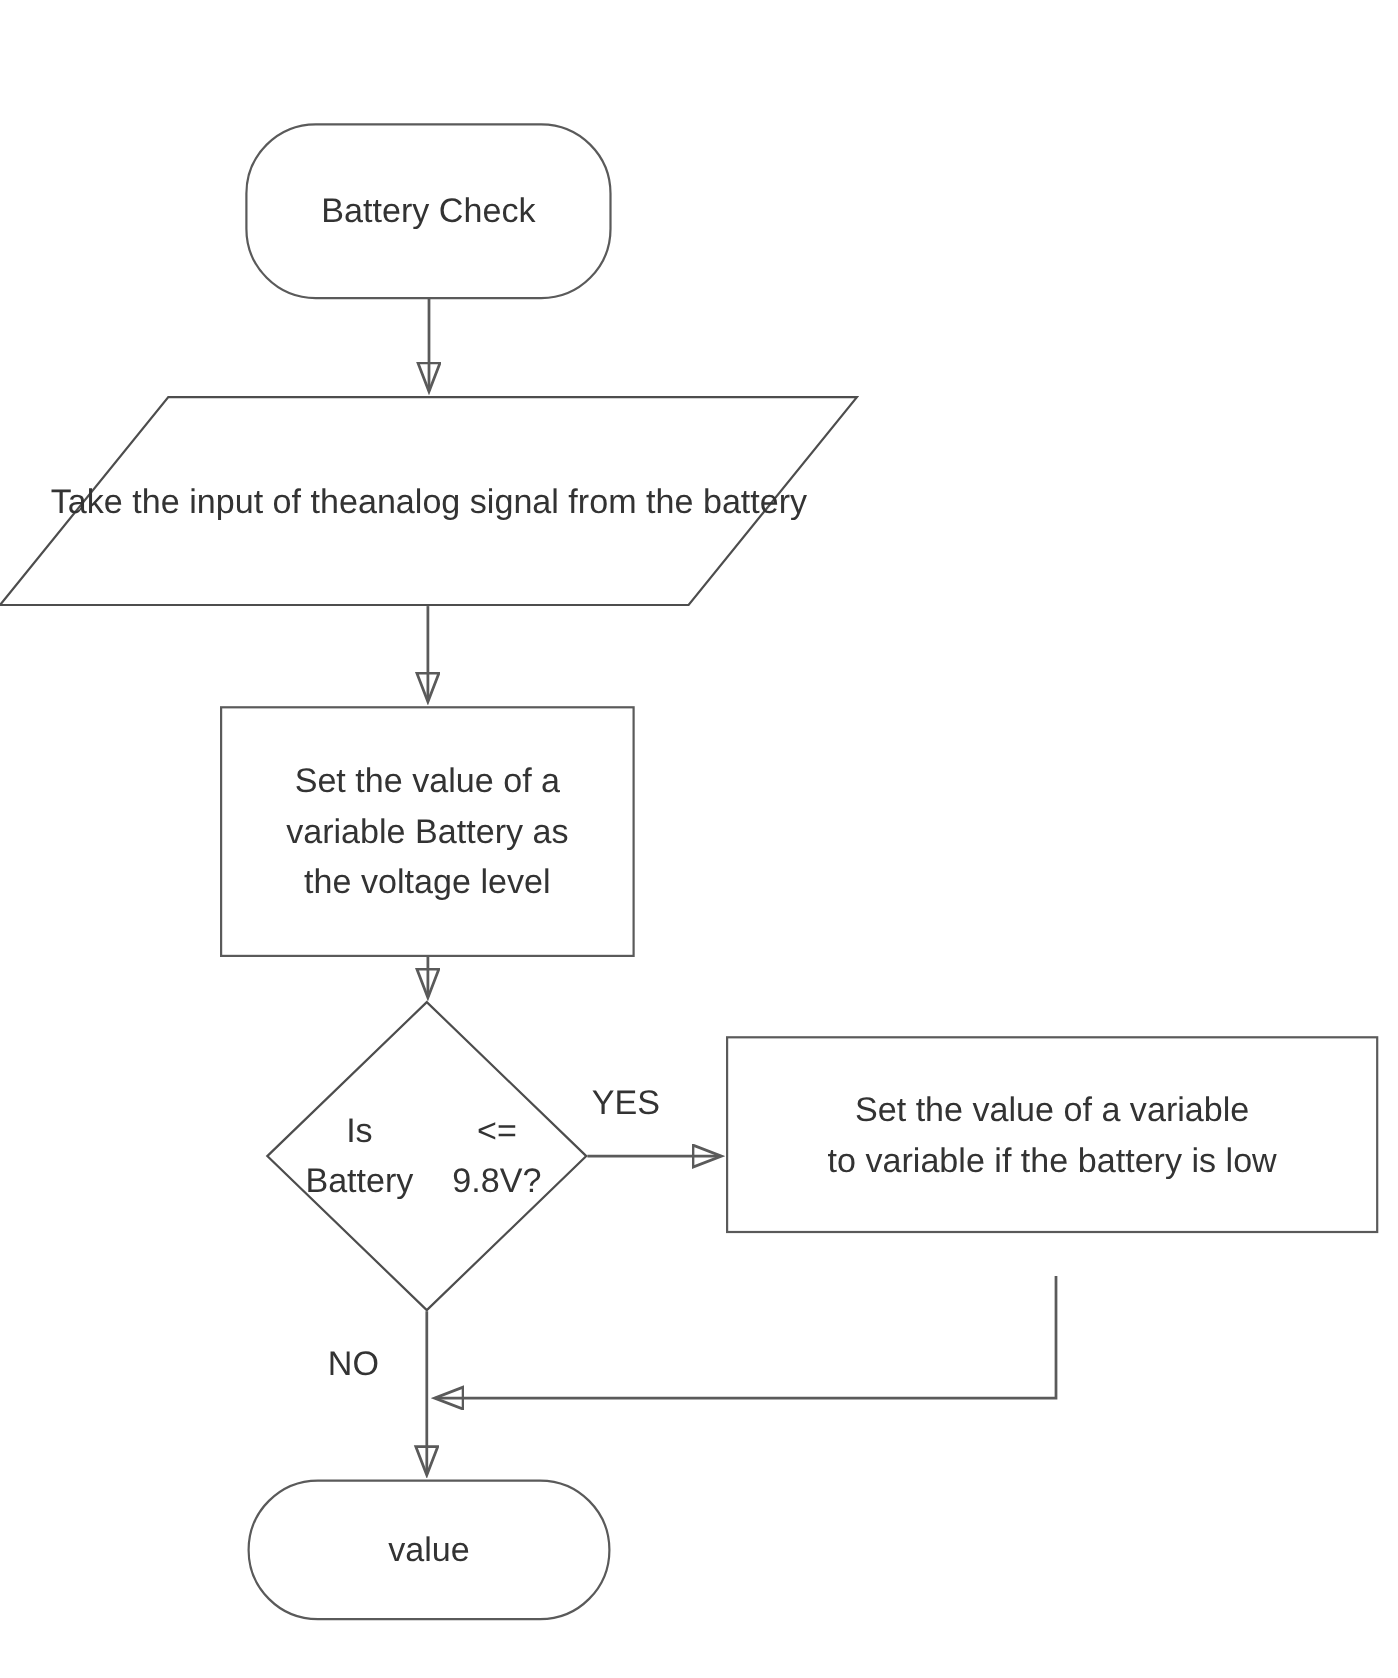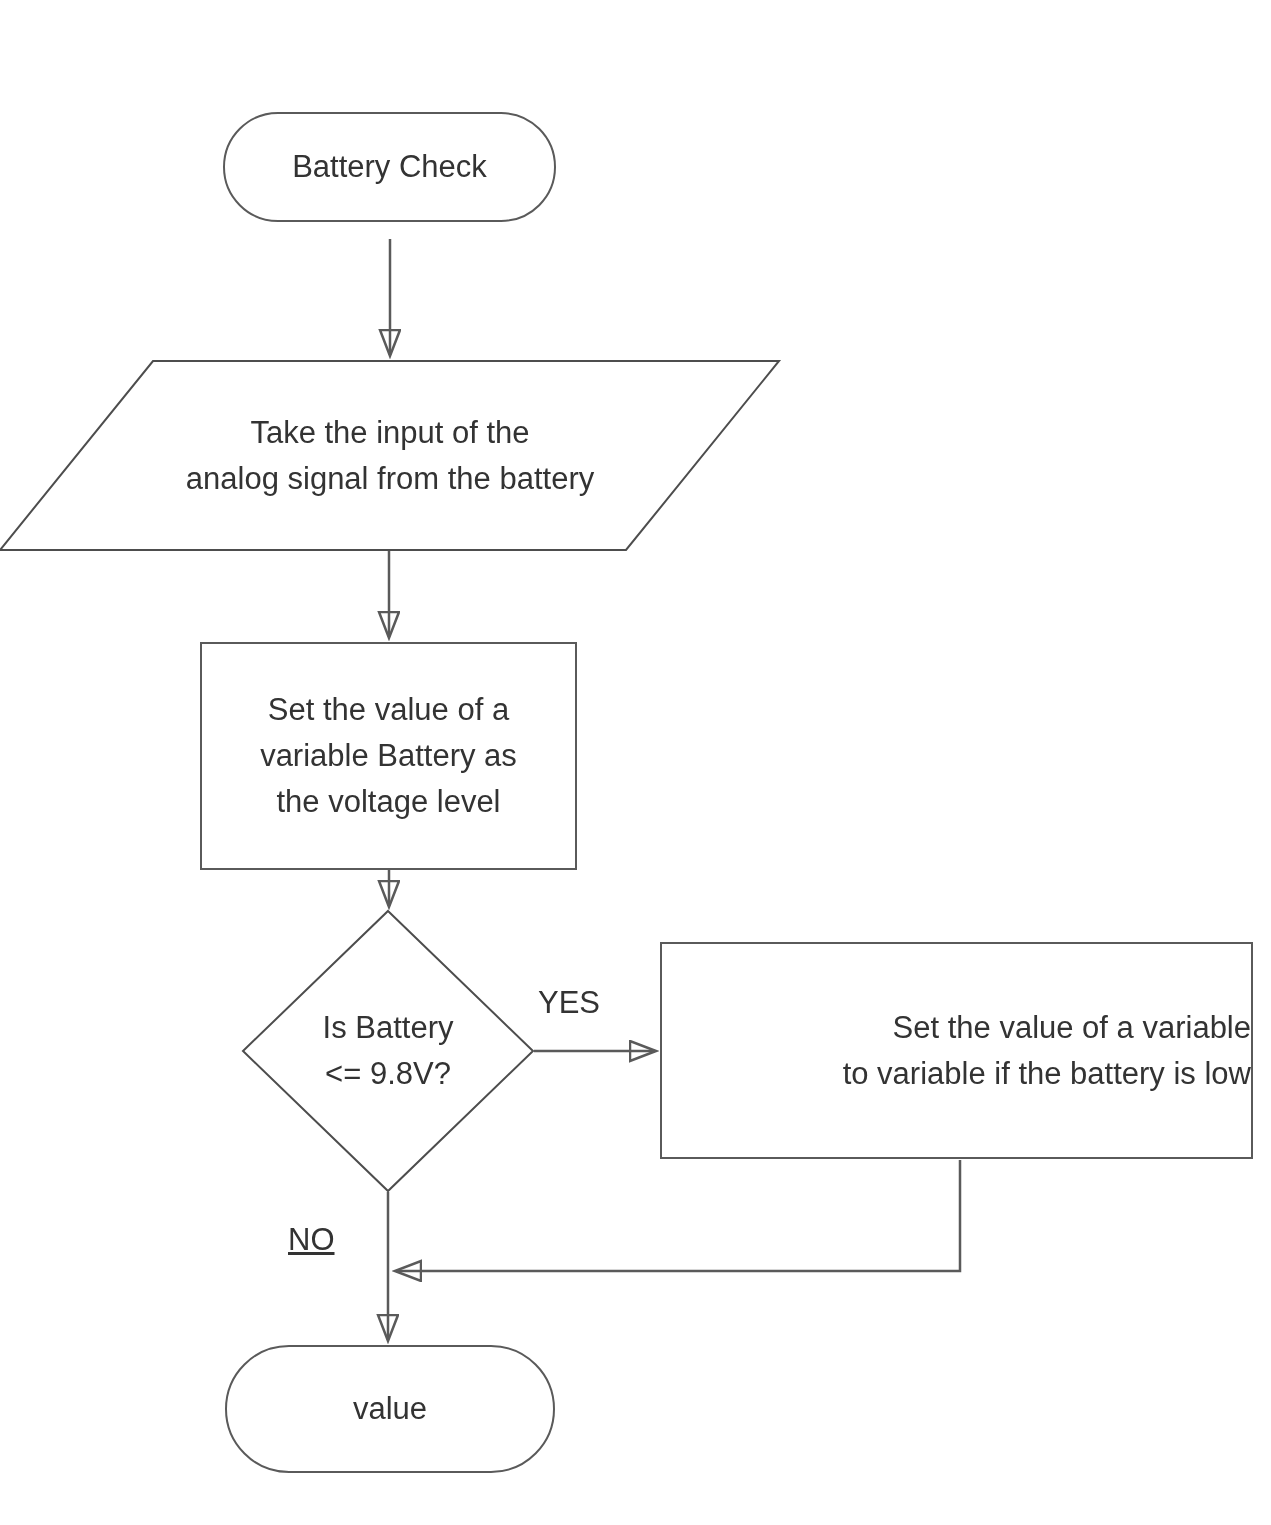--- a/index.html
+++ b/index.html
@@ -49,21 +49,20 @@
   .node.boxed {
     border: 2.5px solid #5a5a5a;
     background: #ffffff;
   }
   .node.terminator {
     border-radius: 64px;
   }
   .label-overlay {
     position: absolute;
     display: flex;
-    flex-direction: column;
     align-items: center;
     justify-content: center;
     text-align: center;
     font-size: 31px;
     line-height: 46px;
     color: #333333;
     pointer-events: none;
   }
   .edge-label {
     position: absolute;
@@ -90,21 +89,21 @@
     <polygon class="shape" points="388,911 533,1051 388,1191 243,1051"></polygon>
 
     <path d="M 390 239 L 390 355" marker-end="url(#arrow)"></path>
     <path d="M 389 551 L 389 637" marker-end="url(#arrow)"></path>
     <path d="M 389 831 L 389 906" marker-end="url(#arrow)"></path>
     <path d="M 534 1051 L 655 1051" marker-end="url(#arrow)"></path>
     <path d="M 960 1160 L 960 1271 L 396 1271" marker-end="url(#arrow)"></path>
     <path d="M 388 1192 L 388 1340" marker-end="url(#arrow)"></path>
   </svg>
 
-  <div class="node boxed terminator" style="left:223px; top:112px; width:333px; height:110px;">
+  <div class="node boxed terminator" style="left:223px; top:112px; width:333px; height:160px;">
     <span class="line">Battery Check</span>
   </div>
 
   <div class="label-overlay" style="left:0px; top:361px; width:780px; height:189px;">
     <span class="line">Take the input of the</span>
     <span class="line">analog signal from the battery</span>
   </div>
 
   <div class="node boxed" style="left:200px; top:642px; width:377px; height:228px;">
     <span class="line">Set the value of a</span>
@@ -112,23 +111,23 @@
     <span class="line">the voltage level</span>
   </div>
 
   <div class="label-overlay" style="left:263px; top:991px; width:250px; height:120px;align-items:center;">
     <span class="line">Is Battery</span>
     <span class="line">&lt;= 9.8V?</span>
   </div>
 
   <div class="edge-label" style="left:538px; top:964px;">YES</div>
 
-  <div class="edge-label" style="left:288px; top:1201px;text-decoration:underline;">NO</div>
+  <div class="edge-label" style="left:298px; top:1201px;">NO</div>
 
-  <div class="node boxed" style="left:660px; top:942px; width:593px; height:217px;align-items:flex-end;">
+  <div class="node boxed" style="left:660px; top:942px; width:593px; height:179px;">
     <span class="line">Set the value of a variable</span>
     <span class="line">to variable if the battery is low</span>
   </div>
 
   <div class="node boxed terminator" style="left:225px; top:1345px; width:330px; height:128px;">
     <span class="line">value</span>
   </div>
 
 </div>
 

